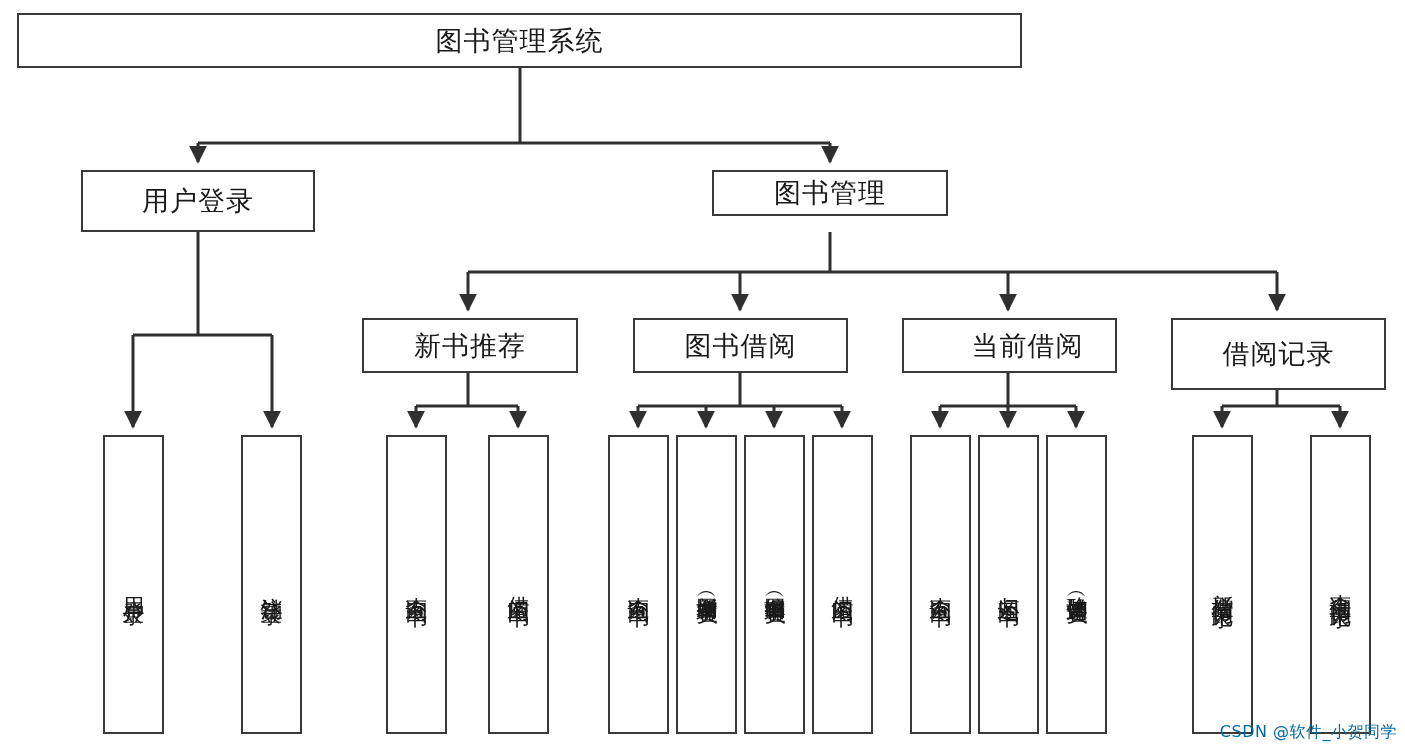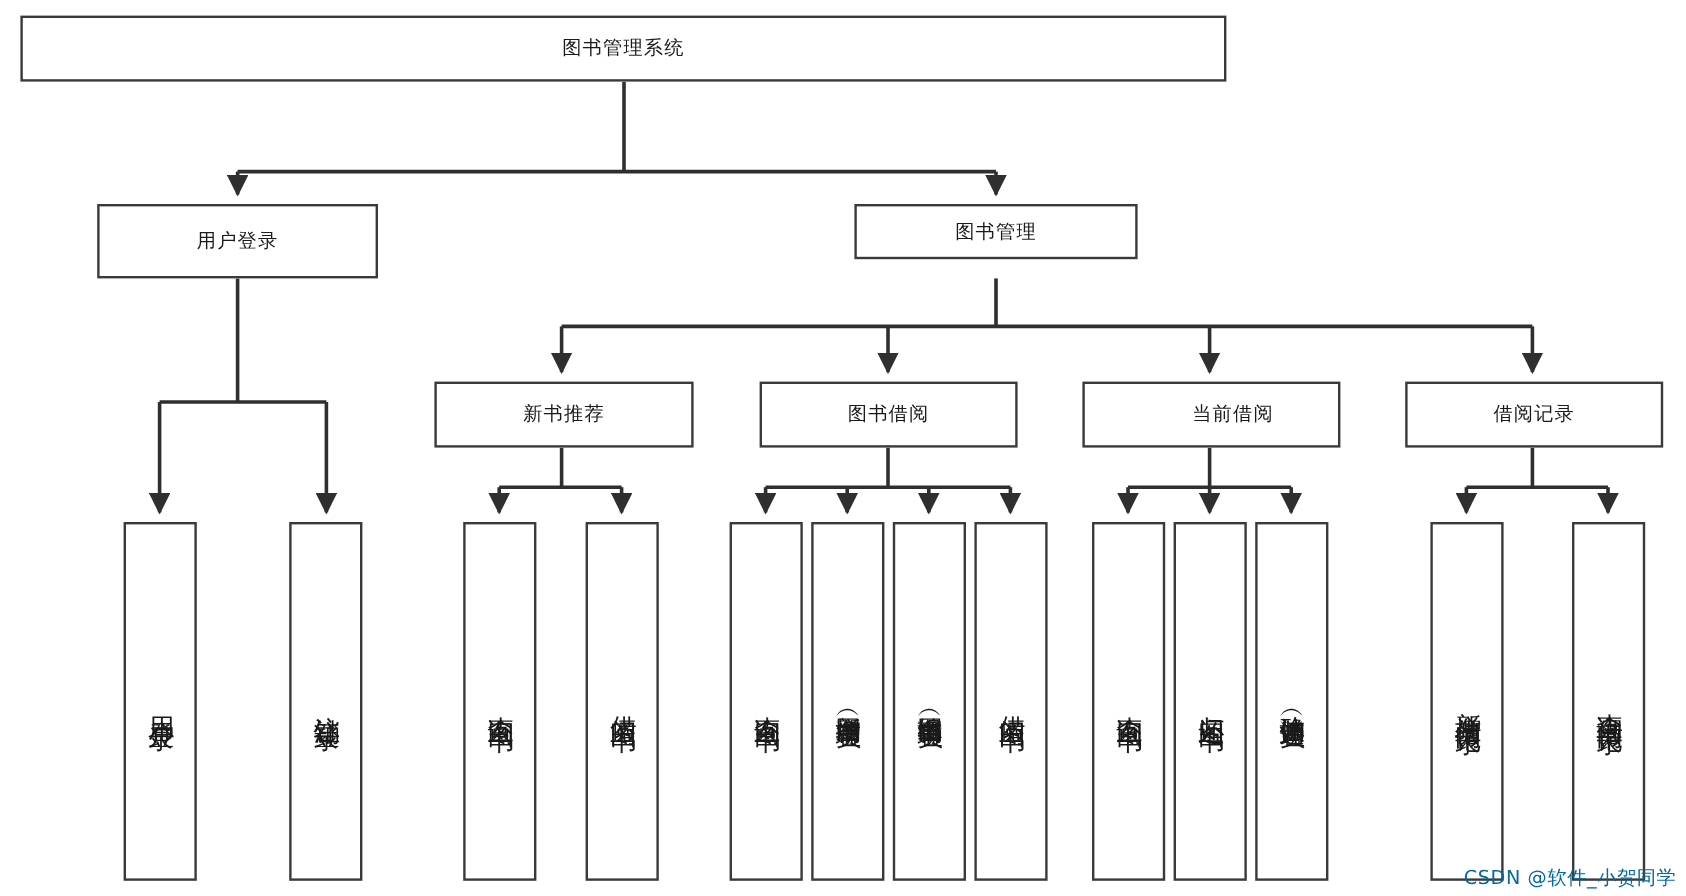--- a/index.html
+++ b/index.html
@@ -37,21 +37,21 @@
     text-align: center;
     color: #1a1a1a;
   }
   .node .label {
     display: block;
     line-height: 1.15;
     white-space: nowrap;
   }
   
   .node.horiz .label {
-    font-size: 16px;
+    font-size: 27px;
     letter-spacing: 1px;
   }
   
   .node.vert {
     padding: 4px 0;
   }
   .node.vert .label {
     writing-mode: vertical-rl;
     text-orientation: upright;
     font-size: 22px;
@@ -144,21 +144,21 @@
   </div>
 
   <div class="node horiz" style="left:633px; top:318px; width:215px; height:55px;">
     <span class="label">图书借阅</span>
   </div>
 
   <div class="node horiz" style="left:902px; top:318px; width:215px; height:55px;padding-left:36px;">
     <span class="label">当前借阅</span>
   </div>
 
-  <div class="node horiz" style="left:1171px; top:318px; width:215px; height:55px;">
+  <div class="node horiz" style="left:1171px; top:318px; width:215px; height:72px;">
     <span class="label">借阅记录</span>
   </div>
 
   <div class="node vert" style="left:103px; top:435px; width:61px; height:299px;">
     <span class="label">用户登录</span>
   </div>
 
   <div class="node vert" style="left:241px; top:435px; width:61px; height:299px;">
     <span class="label">注销登录</span>
   </div>

